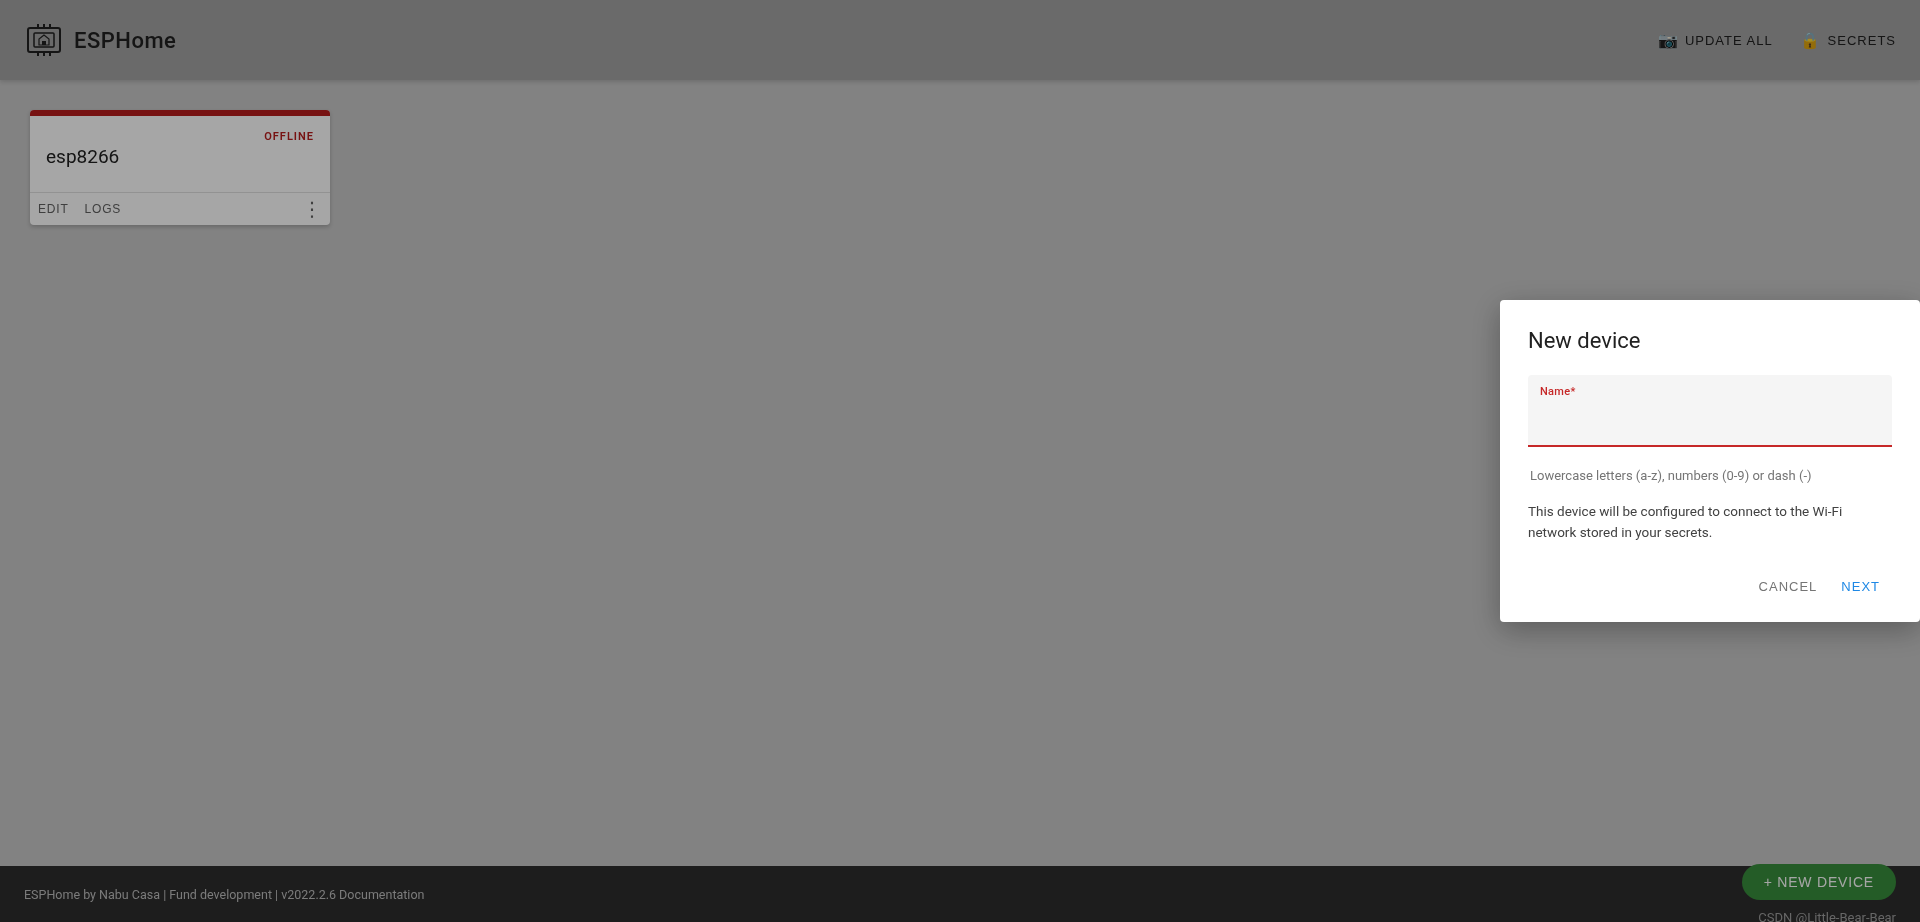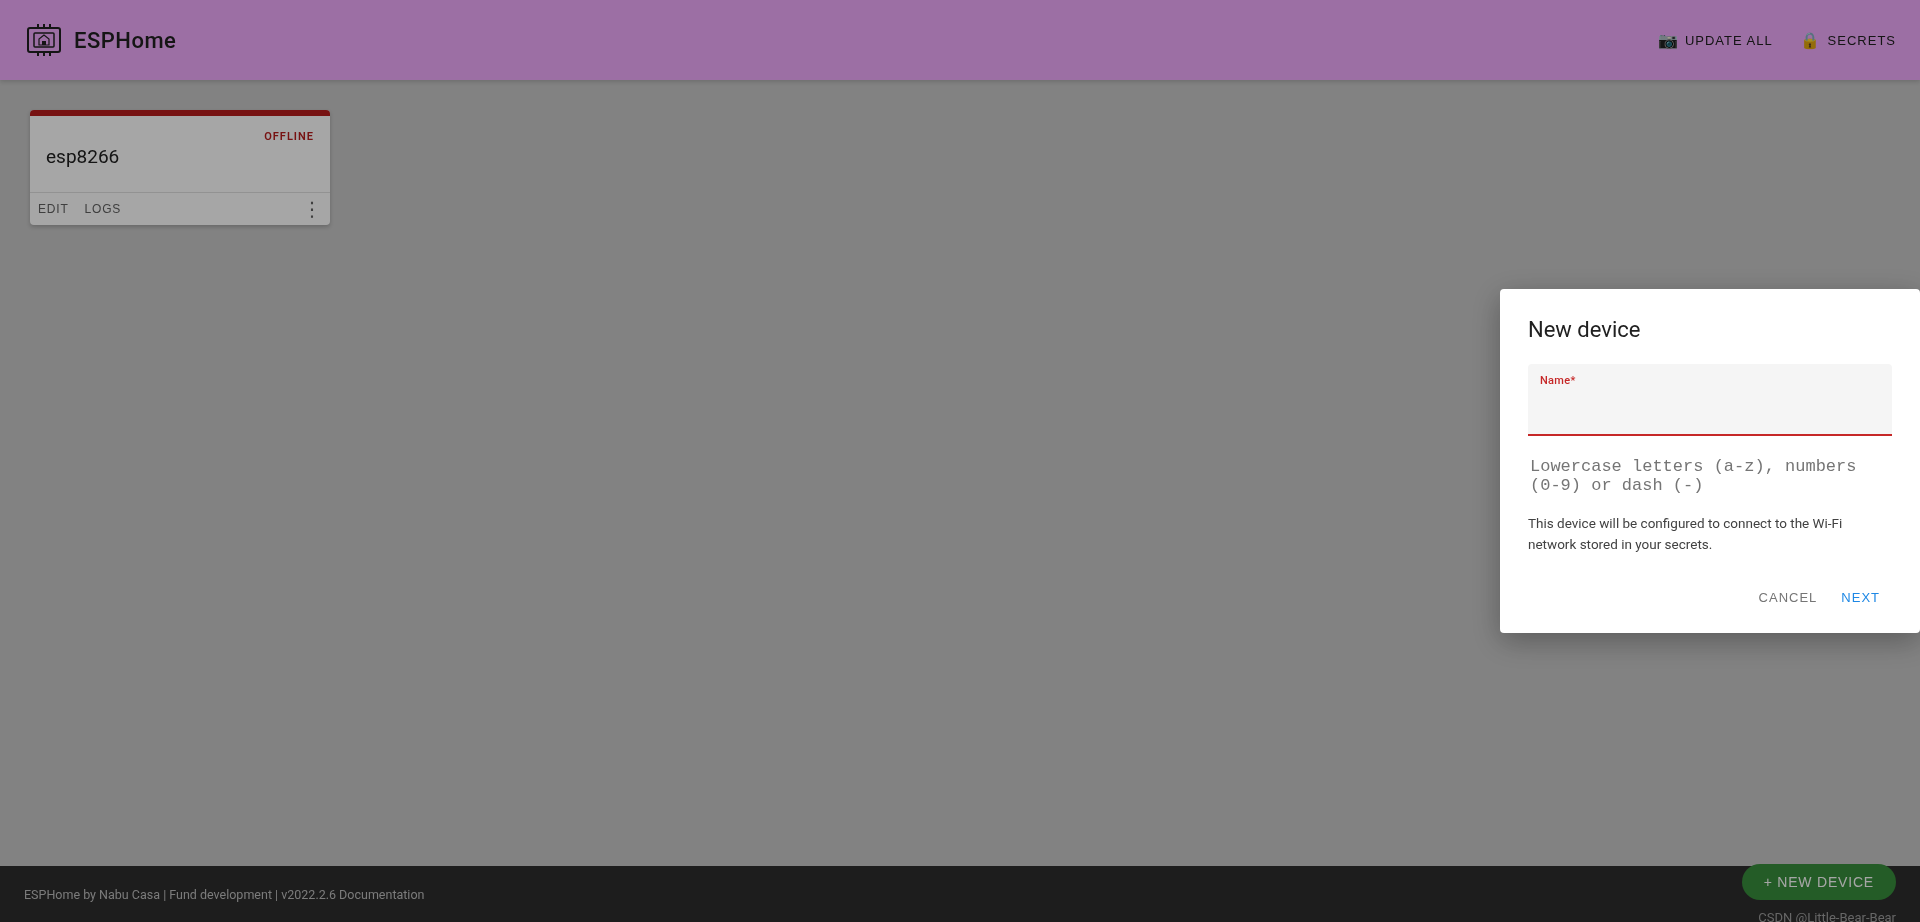--- a/index.html
+++ b/index.html
@@ -6,21 +6,21 @@
     body {
       font-family: 'Roboto', Arial, sans-serif;
       background: #c8c8c8;
       min-height: 922px;
       position: relative;
       overflow: hidden;
     }
 
     
     .header {
-      background: #f0abfc;
+      background: #a3a3a3;
       height: 80px;
       display: flex;
       align-items: center;
       justify-content: space-between;
       padding: 0 24px;
       box-shadow: 0 2px 4px rgba(0,0,0,0.15);
       position: relative;
       z-index: 10;
     }
     .header-logo {
@@ -170,25 +170,24 @@
     .dialog-field-input {
       width: 100%;
       border: none;
       background: transparent;
       outline: none;
       font-size: 15px;
       color: #212121;
       padding: 2px 0 4px;
     }
     .dialog-field-hint {
-      font-size: 17px;
+      font-size: 13px;
       color: #757575;
       margin-top: 21px;
       padding-left: 2px;
-      font-family: Liberation Mono, monospace;
     }
     .dialog-info {
       font-size: 13.5px;
       color: #424242;
       line-height: 1.55;
       margin-top: 18px;
       margin-bottom: 28px;
     }
     .dialog-actions {
       display: flex;

